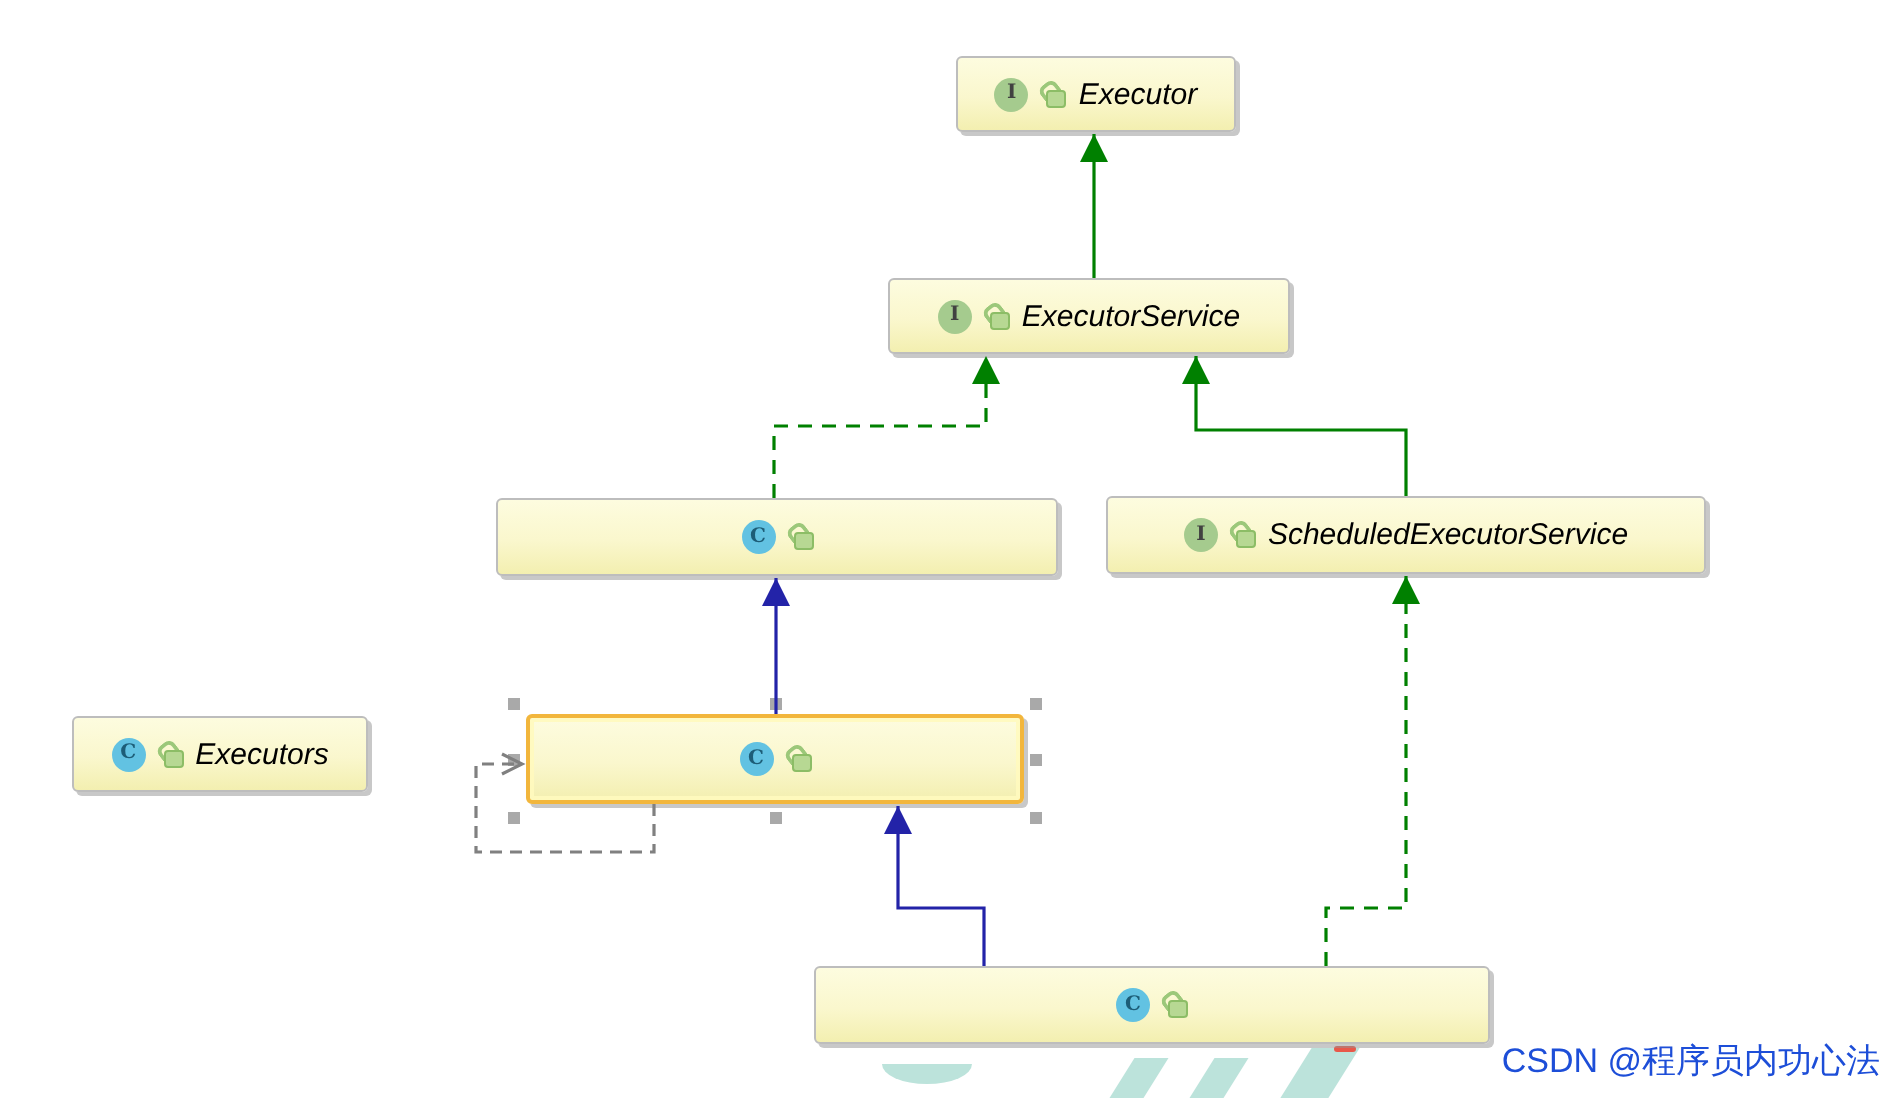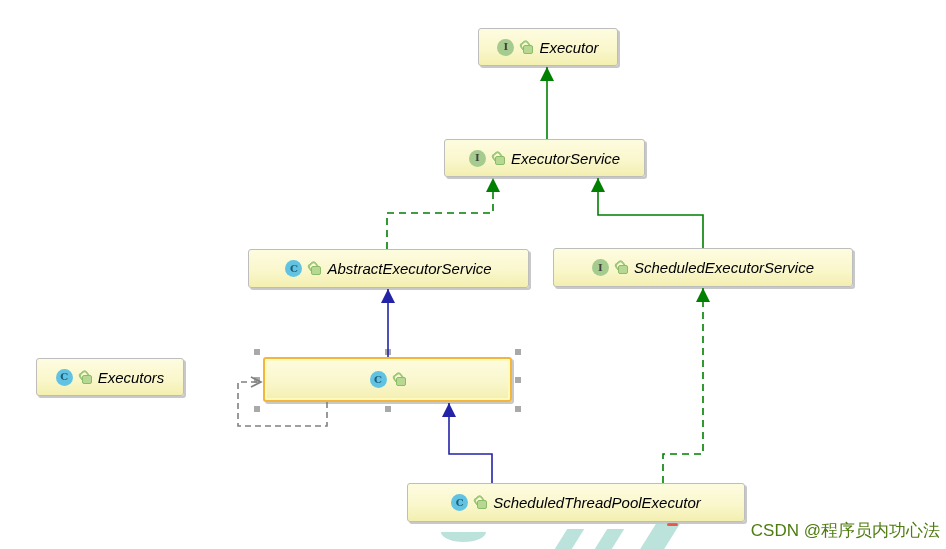--- a/index.html
+++ b/index.html
@@ -18,21 +18,21 @@
         font-family:"DejaVu Serif",serif;font-weight:bold;font-size:10px;line-height:1;}
   .type-icon.interface{background:#a5cb8e;color:#414141;}
   .type-icon.class{background:#62c2e2;color:#1d5d77;}
   .lock-icon{flex:0 0 auto;position:relative;width:13px;height:15px;}
   .lock-icon::before{content:"";position:absolute;left:0;top:1px;width:6px;height:7px;
         border:2px solid #9cc87a;border-bottom:none;border-radius:4px 4px 0 0;transform:rotate(-38deg);}
   .lock-icon::after{content:"";position:absolute;right:0;bottom:1px;width:8px;height:7px;
         background:#b7d893;border:1px solid #8cbd66;border-radius:2px;}
   .label{white-space:nowrap;font-style:italic;}
   .handle{position:absolute;width:6px;height:6px;background:#a9a9a9;z-index:3;}
-  #watermark{position:absolute;right:6px;bottom:7px;z-index:5;font-size:17px;color:#4d7c0f;}
+  #watermark{position:absolute;right:6px;bottom:7px;z-index:5;font-size:17px;color:#1d4ed8;}
   #logo-marks i{position:absolute;display:block;background:#bce3db;z-index:0;}
   #logo-marks .swoosh{left:441px;top:532px;width:45px;height:10px;
         border-radius:0 0 50% 50% / 0 0 100% 100%;}
   #logo-marks .slash1{left:561px;top:529px;width:17px;height:20px;transform:skewX(-32deg);}
   #logo-marks .slash2{left:601px;top:529px;width:17px;height:20px;transform:skewX(-32deg);}
   #logo-marks .slash3{left:648px;top:524px;width:24px;height:25px;transform:skewX(-32deg);}
   #logo-marks .reddash{left:667px;top:523px;width:11px;height:3px;background:#e8584a;border-radius:2px;}
 </style>
 </head>
 <body>
@@ -52,21 +52,20 @@
         <span class="label">Executor</span>
       </div>
       <div class="node" style="left: 444px; top: 139px; width: 201px; height: 38px;">
         <span class="type-icon interface">I</span>
         <span class="lock-icon"></span>
         <span class="label">ExecutorService</span>
       </div>
       <div class="node" style="left: 248px; top: 249px; width: 281px; height: 39px;">
         <span class="type-icon class">C</span>
         <span class="lock-icon"></span>
-        <span class="label">AbstractExecutorService</span>
       </div>
       <div class="node" style="left: 553px; top: 248px; width: 300px; height: 39px;">
         <span class="type-icon interface">I</span>
         <span class="lock-icon"></span>
         <span class="label">ScheduledExecutorService</span>
       </div>
       <div class="node" style="left: 36px; top: 358px; width: 148px; height: 38px;">
         <span class="type-icon class">C</span>
         <span class="lock-icon"></span>
         <span class="label">Executors</span>
@@ -79,21 +78,20 @@
       <div class="handle" style="left: 254px; top: 376.5px;"></div>
       <div class="handle" style="left: 254px; top: 406px;"></div>
       <div class="handle" style="left: 384.5px; top: 349px;"></div>
       <div class="handle" style="left: 384.5px; top: 406px;"></div>
       <div class="handle" style="left: 515px; top: 349px;"></div>
       <div class="handle" style="left: 515px; top: 376.5px;"></div>
       <div class="handle" style="left: 515px; top: 406px;"></div>
       <div class="node" style="left: 407px; top: 483px; width: 338px; height: 39px;">
         <span class="type-icon class">C</span>
         <span class="lock-icon"></span>
-        <span class="label">ScheduledThreadPoolExecutor</span>
       </div>
     </div>
   <svg id="edges-layer" xmlns="http://www.w3.org/2000/svg" viewBox="0 0 946 549">
       <polyline points="547,139 547,67" fill="none" stroke="#008000" stroke-width="1.6"></polyline>
       <polygon points="547,67 540,81 554,81" fill="#008000"></polygon>
       <polyline points="387,249 387,213 493,213 493,178" fill="none" stroke="#008000" stroke-width="1.6" stroke-dasharray="7,5"></polyline>
       <polygon points="493,178 486,192 500,192" fill="#008000"></polygon>
       <polyline points="703,248 703,215 598,215 598,178" fill="none" stroke="#008000" stroke-width="1.6"></polyline>
       <polygon points="598,178 591,192 605,192" fill="#008000"></polygon>
       <polyline points="388,357 388,289" fill="none" stroke="#2323a8" stroke-width="1.6"></polyline>

